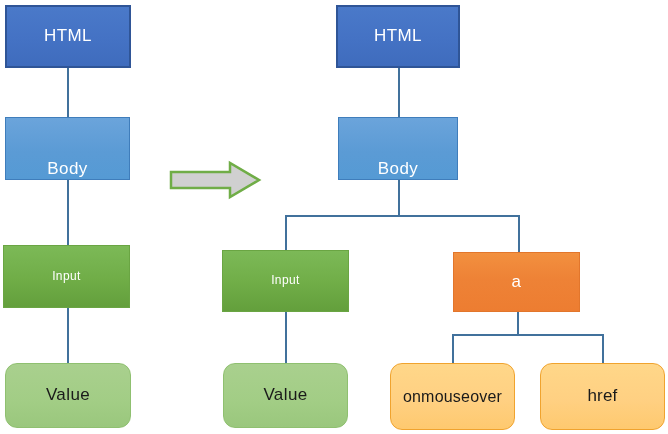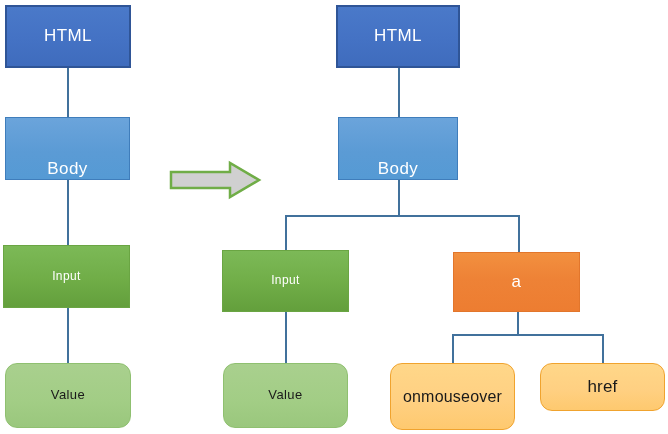--- a/index.html
+++ b/index.html
@@ -55,21 +55,21 @@
     border: 1px solid #6aa543;
     color: #ffffff;
     font-size: 12px;
     letter-spacing: 0.4px;
   }
   .n-value {
     background: linear-gradient(180deg, #a9d08e 0%, #a2cd85 60%, #9ac77d 100%);
     border: 1.5px solid #8fc070;
     border-radius: 12px;
     color: #1a1a1a;
-    font-size: 13px;
+    font-size: 17px;
     letter-spacing: 0.4px;
   }
   .n-a {
     background: linear-gradient(180deg, #f2903f 0%, #ee8236 45%, #ed7d31 100%);
     border: 1px solid #e2762c;
     color: #ffffff;
     font-size: 17px;
     letter-spacing: 0.4px;
   }
   .n-attr {
@@ -157,17 +157,17 @@
   </div>
 
   <div class="node n-a" style="left:453px; top:252px; width:127px; height:60px;">
     <span class="label">a</span>
   </div>
 
   <div class="node n-attr small" style="left:390px; top:363px; width:125px; height:67px;">
     <span class="label">onmouseover</span>
   </div>
 
-  <div class="node n-attr big" style="left:540px; top:363px; width:125px; height:48px;">
+  <div class="node n-attr big" style="left:540px; top:363px; width:125px; height:67px;">
     <span class="label">href</span>
   </div>
 
 </div>
 
 </body></html>

